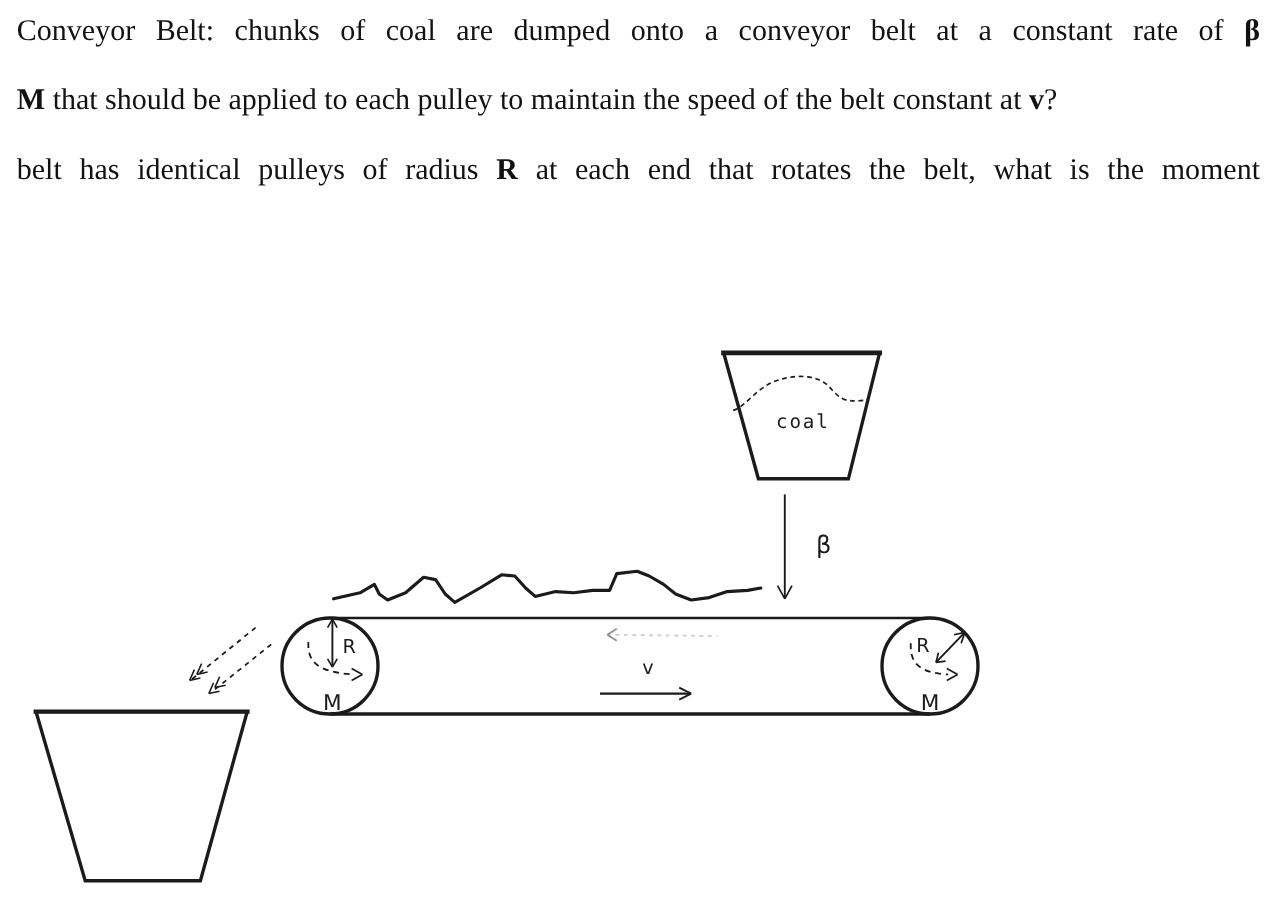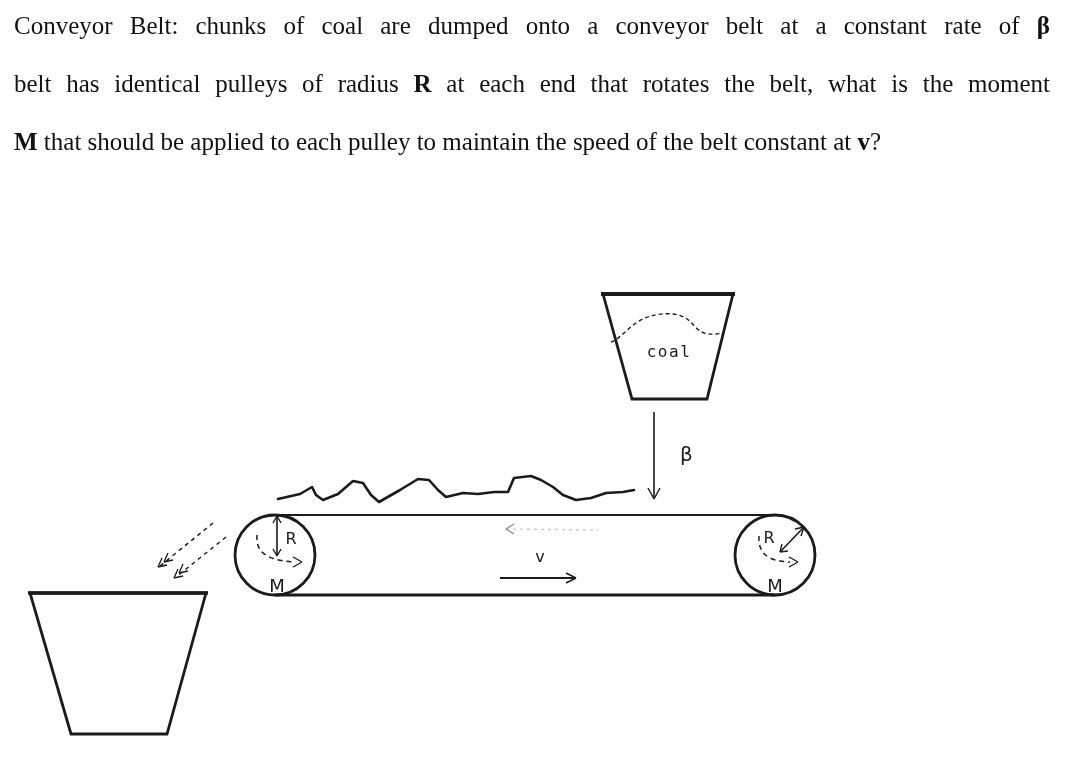--- a/index.html
+++ b/index.html
@@ -22,22 +22,22 @@
   .lbl{font-family:"DejaVu Sans", sans-serif;}
   .mono{font-family:"DejaVu Sans Mono", monospace;letter-spacing:1.5px;}
 </style>
 </head>
 <body>
 
 <div class="page">
 
   <div class="para">
     <div class="pline just"><span>Conveyor Belt: chunks of coal are dumped onto a conveyor belt at a constant rate of </span><b>β</b></div>
+    <div class="pline"><b>M</b><span> that should be applied to each pulley to maintain the speed of the belt constant at </span><b>v</b><span>?</span></div>
     <div class="pline just"><span>belt has identical pulleys of radius </span><b>R</b><span> at each end that rotates the belt, what is the moment</span></div>
-    <div class="pline"><b>M</b><span> that should be applied to each pulley to maintain the speed of the belt constant at </span><b>v</b><span>?</span></div>
   </div>
 
   <svg class="diagram" viewBox="0 0 1068 767">
 
     <polygon class="ink" points="603,294 733,294 707,399 632,399" stroke-width="2.8"></polygon>
     <line class="ink" x1="601" y1="294" x2="735" y2="294" stroke-width="4"></line>
     <path class="ink" d="M611,342 C622,339 631,321 651,316 C662,313 677,312 687,319 C693,323 696,330 704,333 C711,335 717,334 723,333" stroke-width="1.4" stroke-dasharray="4,3"></path>
     <text class="mono" x="669" y="357" font-size="16" text-anchor="middle">coal</text>
 
     <line class="ink" x1="654" y1="412" x2="654" y2="498" stroke-width="1.6"></line>

